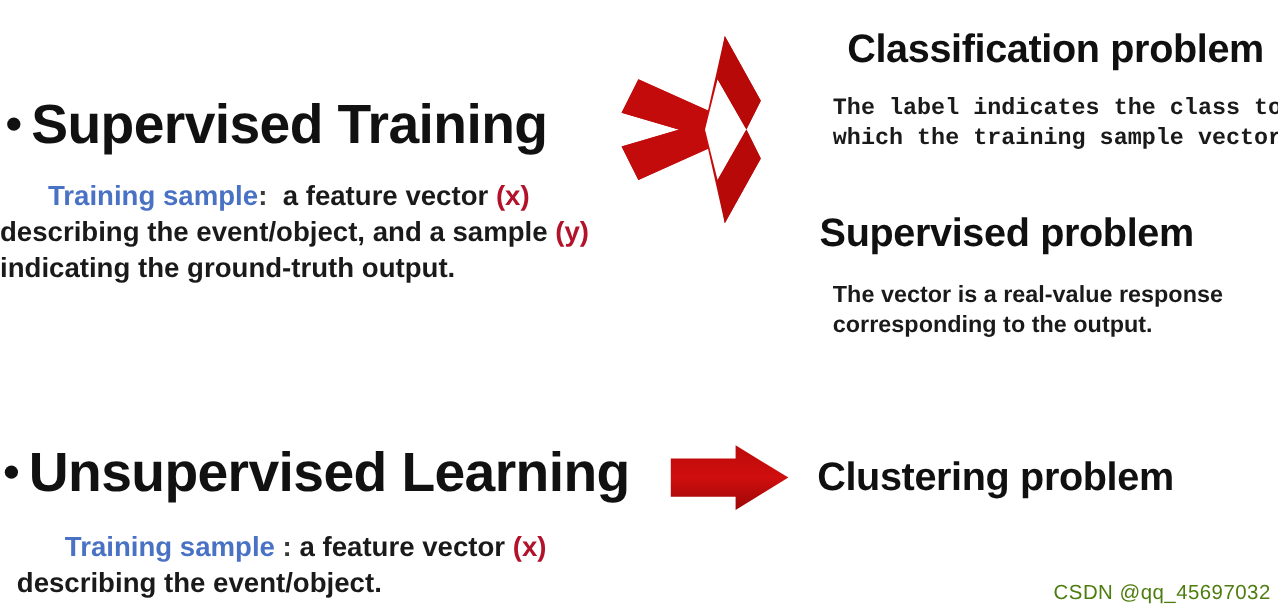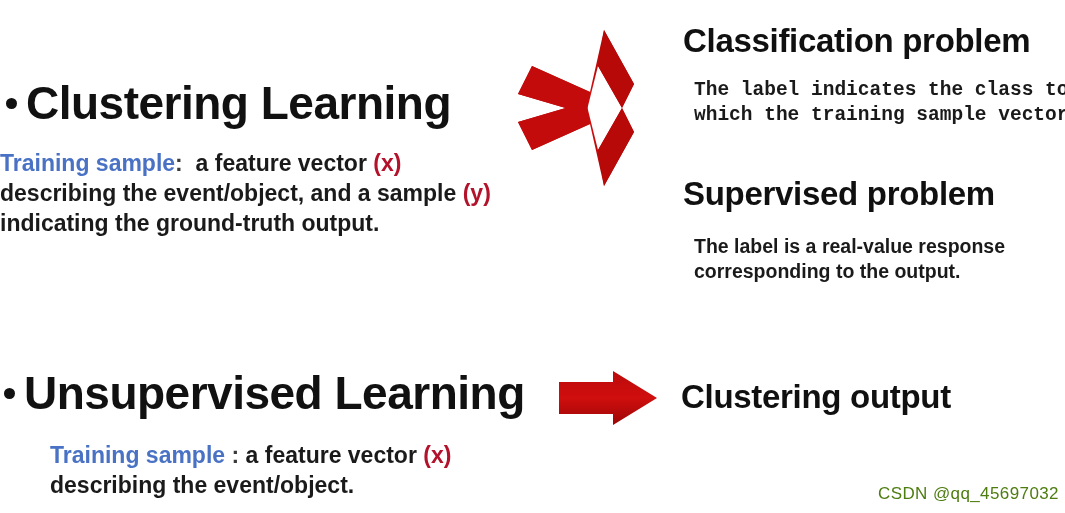--- a/index.html
+++ b/index.html
@@ -42,21 +42,21 @@
   }
 
   .body-block {
     font-size: 23px;
     font-weight: 700;
     color: #1a1a1a;
     line-height: 30px;
     white-space: nowrap;
   }
   .body-block .ln { display: block; }
-  .kw-blue { color: #4a72c4; }
+  .kw-blue { color: #4a72c4; padding-left: 40px; }
   .kw-red  { color: #b3122b; }
   .colon   { color: #3a3a3a; font-weight: 700; }
 
   .right-heading {
     font-size: 33px;
     font-weight: 700;
     color: #101010;
     letter-spacing: -0.3px;
     white-space: nowrap;
     line-height: 1;
@@ -81,21 +81,21 @@
     letter-spacing: 0.4px;
     white-space: nowrap;
   }
 </style>
 </head>
 <body>
 
 <div id="slide">
 
   <div class="abs big-heading" style="left:6px; top:80px;">
-    <span class="bullet-dot"></span><span>Clustering Learning</span>
+    <span class="bullet-dot"></span><span>Supervised Training</span>
   </div>
 
   <div class="abs body-block" style="left:0px; top:148px;">
     <span class="ln">
       <span class="kw-blue">Training sample</span><span class="colon">:</span>&nbsp;
       <span>a feature vector </span>
       <span class="kw-red">(x)</span>
     </span>
     <span class="ln">
       <span>describing the event/object, and a sample </span>
@@ -129,39 +129,39 @@
           <stop offset="45%" stop-color="#cf0d0d"></stop>
           <stop offset="100%" stop-color="#9c0606"></stop>
         </linearGradient>
       </defs>
       <path d="M6,22 L20,50 L78,24 L92,86 L122,32 L110,8 L86,50 L74,2 Z" fill="url(#gradDown)"></path>
       <path d="M6,22 L20,50 L78,24 L74,2 Z" fill="#c40b0b"></path>
       <path d="M92,86 L122,32 L110,8 L86,50 Z" fill="#b80909"></path>
     </svg>
   </div>
 
-  <div class="abs right-heading" style="left:683px; top:24px;">Classification problem</div>
+  <div class="abs right-heading" style="left:706px; top:24px;">Classification problem</div>
 
   <div class="abs right-sub" style="left:694px; top:78px;font-family:Liberation Mono, monospace;">
     <span class="ln">The label indicates the class to</span>
     <span class="ln">which the training sample vector</span>
   </div>
 
   <div class="abs right-heading" style="left:683px; top:177px;">Supervised problem</div>
 
   <div class="abs right-sub" style="left:694px; top:234px;">
-    <span class="ln">The label is a real-value response</span>
+    <span class="ln">The vector is a real-value response</span>
     <span class="ln">corresponding to the output.</span>
   </div>
 
   <div class="abs big-heading" style="left:4px; top:370px;">
     <span class="bullet-dot"></span><span>Unsupervised Learning</span>
   </div>
 
-  <div class="abs body-block" style="left:14px; top:440px;margin-left:36px;">
+  <div class="abs body-block" style="left:14px; top:440px;">
     <span class="ln">
       <span class="kw-blue">Training sample</span>
       <span class="colon">:</span>
       <span>a feature vector </span>
       <span class="kw-red">(x)</span>
     </span>
     <span class="ln">
       <span>describing the event/object.</span>
     </span>
   </div>
@@ -172,17 +172,17 @@
         <linearGradient id="gradRight" x1="0" y1="0" x2="0" y2="1">
           <stop offset="0%" stop-color="#bb0a0a"></stop>
           <stop offset="50%" stop-color="#d00e0e"></stop>
           <stop offset="100%" stop-color="#9c0606"></stop>
         </linearGradient>
       </defs>
       <path d="M2,13 L56,13 L56,2 L100,29 L56,56 L56,45 L2,45 Z" fill="url(#gradRight)"></path>
     </svg>
   </div>
 
-  <div class="abs right-heading" style="left:681px; top:380px;">Clustering output</div>
+  <div class="abs right-heading" style="left:681px; top:380px;">Clustering problem</div>
 
   <div class="abs watermark" style="left:878px; top:484px;">CSDN @qq_45697032</div>
 
 </div>
 
 </body></html>

